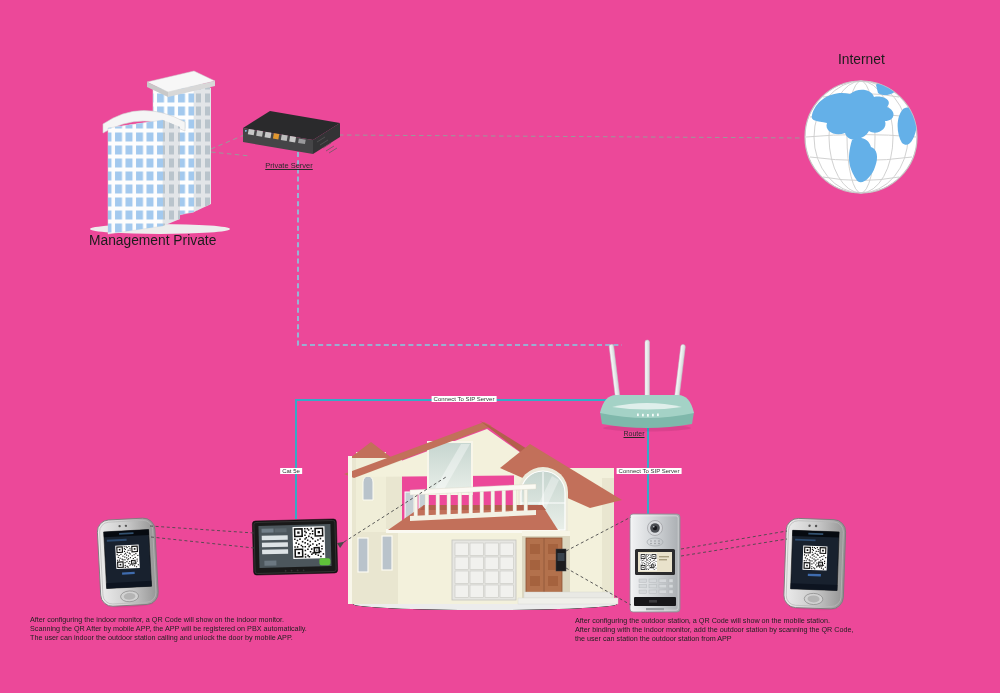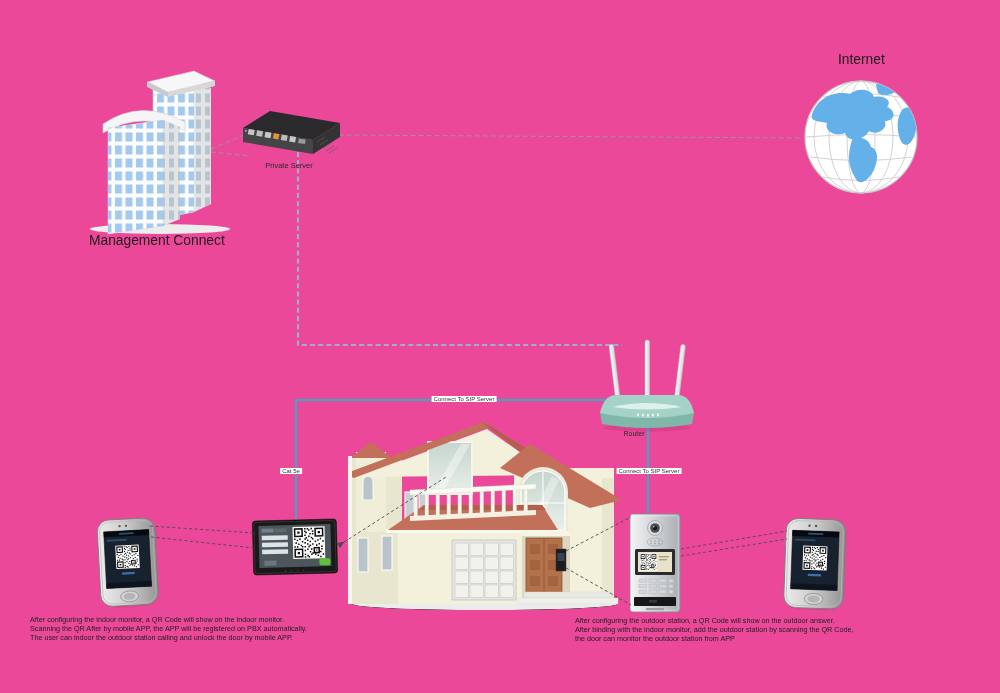--- a/index.html
+++ b/index.html
@@ -1,21 +1,21 @@
 <!DOCTYPE html>
 <html style="--sip-line-teal: #35abc7; --lan-dash-cyan: #7fd0e4; --wan-dash-gray: #9a9a9a; --connector-dash-dark: #4a4a4a; --roof-terracotta: #c2705a; --roof-terracotta-dark: #b25f4c; --house-wall-cream: #f3f1dc; --house-wall-shade: #e9e6d0; --router-teal: #a4d2c6; --router-teal-dark: #7fb8ab; --globe-land-blue: #64b0e8; --building-window-blue: #a3c9ee; --qr-green-button: #5fc13a;"><head>
 <meta charset="utf-8">
 <style>
   html,body{margin:0;padding:0;background:#fff;}
   .canvas{position:relative;width:1000px;height:693px;background:#ec4899;overflow:hidden;
           font-family:"Liberation Sans",sans-serif;}
   .scene{position:absolute;left:0;top:0;}
   .lbl{position:absolute;color:#1c1c1c;white-space:nowrap;}
   .lbl-big{font-size:13.8px;}
-  .lbl-dev{font-size:7px;color:#2a2a2a;}
+  .lbl-dev{font-size:7px;color:#2a2a2a;text-decoration:underline;}
   .lbl-center{transform:translateX(-50%);}
   .lbl-tiny{font-size:6px;color:#333;background:#fff;padding:0 2px;}
   .note{position:absolute;font-size:7.2px;line-height:9px;color:#222;}
   
   .stroke-teal{stroke:var(--sip-line-teal,#35abc7);stroke-width:2;fill:none;}
   .stroke-cyan{stroke:var(--lan-dash-cyan,#7fd0e4);stroke-width:1.6;fill:none;stroke-dasharray:5 3.2;}
   .stroke-gray{stroke:var(--wan-dash-gray,#9a9a9a);stroke-width:1;fill:none;stroke-dasharray:4.5 3.5;}
   .stroke-dark{stroke:var(--connector-dash-dark,#4a4a4a);stroke-width:.9;fill:none;stroke-dasharray:3 2.6;}
   .roof{fill:var(--roof-terracotta,#c2705a);}
   .roof2{fill:var(--roof-terracotta-dark,#b25f4c);}
@@ -387,31 +387,31 @@
     <path class="stroke-dark" d="M566,551 L631,517"></path>
     <path class="stroke-dark" d="M566,568 L631,605"></path>
   </g>
   <g>
     <path class="stroke-dark" d="M681,549 L787,531"></path>
     <path class="stroke-dark" d="M681,556 L787,539"></path>
   </g>
 </svg>
 
 <div class="lbl lbl-big" style="left:838px;top:52px">Internet</div>
-<div class="lbl lbl-big" style="left:89px;top:233px">Management Connect</div>
+<div class="lbl lbl-big" style="left:89px;top:233px">Management Private</div>
 <div class="lbl lbl-dev lbl-center" style="left:289px;top:161px;font-size:7.5px">Private Server</div>
 <div class="lbl lbl-dev lbl-center" style="left:634px;top:430px">Router</div>
 <div class="lbl lbl-tiny lbl-center" style="left:464px;top:396px">Connect To SIP Server</div>
 <div class="lbl lbl-tiny lbl-center" style="left:649px;top:468px">Connect To SIP Server</div>
 <div class="lbl lbl-tiny lbl-center" style="left:291px;top:468px">Cat 5e</div>
 
 <div class="note" style="left:30px;top:615px">
   <div>After configuring the indoor monitor, a QR Code will show on the indoor monitor.</div>
   <div>Scanning the QR After by mobile APP, the APP will be registered on PBX automatically.</div>
   <div>The user can indoor the outdoor station calling and unlock the door by mobile APP.</div>
 </div>
 <div class="note" style="left:575px;top:616px">
-  <div>After configuring the outdoor station, a QR Code will show on the outdoor answer.</div>
+  <div>After configuring the outdoor station, a QR Code will show on the mobile station.</div>
   <div>After binding with the indoor monitor, add the outdoor station by scanning the QR Code,</div>
-  <div>the door can monitor the outdoor station from APP</div>
+  <div>the user can station the outdoor station from APP</div>
 </div>
 
 </div>
 
 </body></html>

